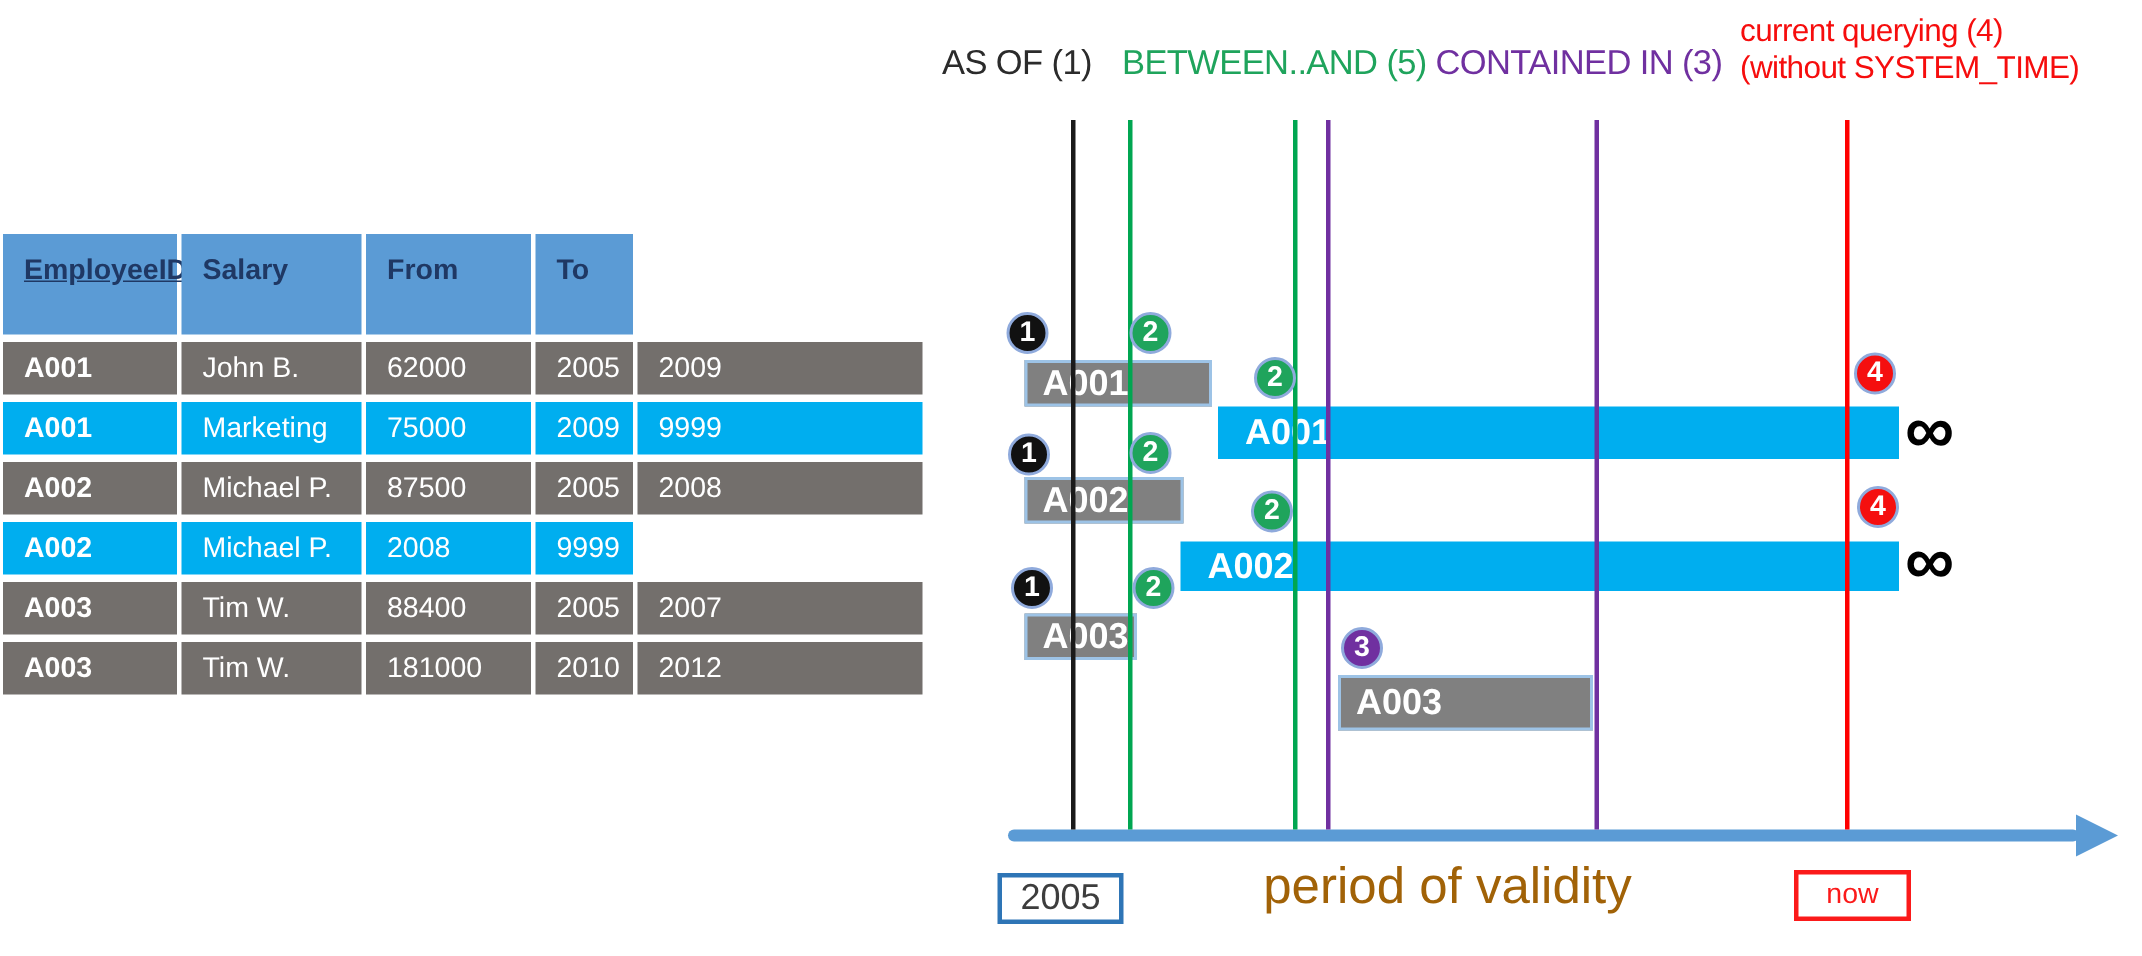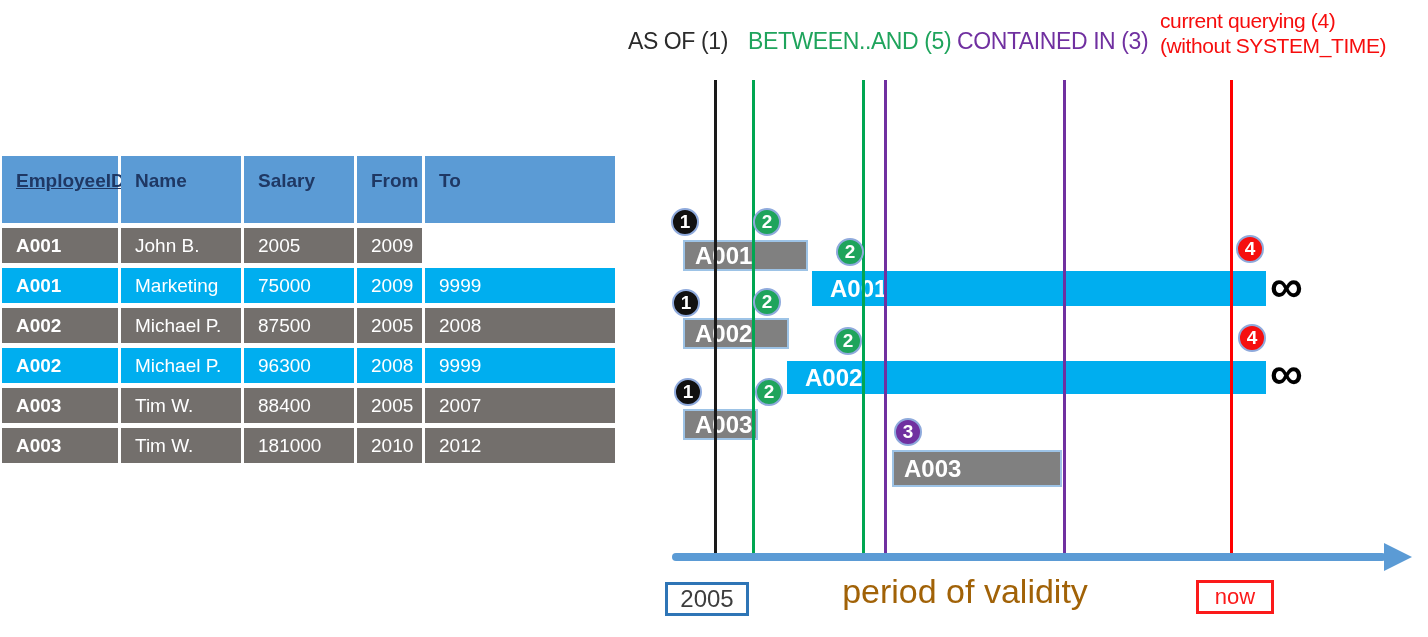--- a/index.html
+++ b/index.html
@@ -54,62 +54,61 @@
                 border-left:28px solid #5B9BD5; border-top:14px solid transparent; border-bottom:14px solid transparent; }
 
   .box2005 {
     position:absolute; left:665px; top:582px; width:84px; height:34px;
     border:3px solid #2E75B6; color:#3d3d3d; font-size:24px;
     display:flex; align-items:center; justify-content:center; box-sizing:border-box;
   }
   .pov { position:absolute; left:818px; top:572px; width:294px; text-align:center; font-size:34px; color:#a16207; white-space:nowrap; }
   .boxnow {
     position:absolute; left:1196px; top:580px; width:78px; height:34px;
-    border:3px solid #FB1A1A; color:#FB1A1A; font-size:22px;
+    border:3px solid #FB1A1A; color:#FB1A1A; font-size:19px;
     display:flex; align-items:center; justify-content:center; box-sizing:border-box;
   }
 </style>
 </head>
 <body>
 
 <div class="canvas">
 
   <div class="tbl">
     <div class="trow thead">
         <div class="cell u">EmployeeID</div>
-        <div class="cell">Name</div>
         <div class="cell">Salary</div>
         <div class="cell">From</div>
         <div class="cell">To</div>
       </div>
     <div>
         <div class="trow drow">
           <div class="cell">A001</div>
           <div class="cell">John B.</div>
+          <div class="cell">62000</div>
           <div class="cell">2005</div>
           <div class="cell">2009</div>
         </div>
         <div class="trow drow hl">
           <div class="cell">A001</div>
           <div class="cell">Marketing</div>
           <div class="cell">75000</div>
           <div class="cell">2009</div>
           <div class="cell">9999</div>
         </div>
         <div class="trow drow">
           <div class="cell">A002</div>
           <div class="cell">Michael P.</div>
           <div class="cell">87500</div>
           <div class="cell">2005</div>
           <div class="cell">2008</div>
         </div>
         <div class="trow drow hl">
           <div class="cell">A002</div>
           <div class="cell">Michael P.</div>
-          <div class="cell">96300</div>
           <div class="cell">2008</div>
           <div class="cell">9999</div>
         </div>
         <div class="trow drow">
           <div class="cell">A003</div>
           <div class="cell">Tim W.</div>
           <div class="cell">88400</div>
           <div class="cell">2005</div>
           <div class="cell">2007</div>
         </div>

